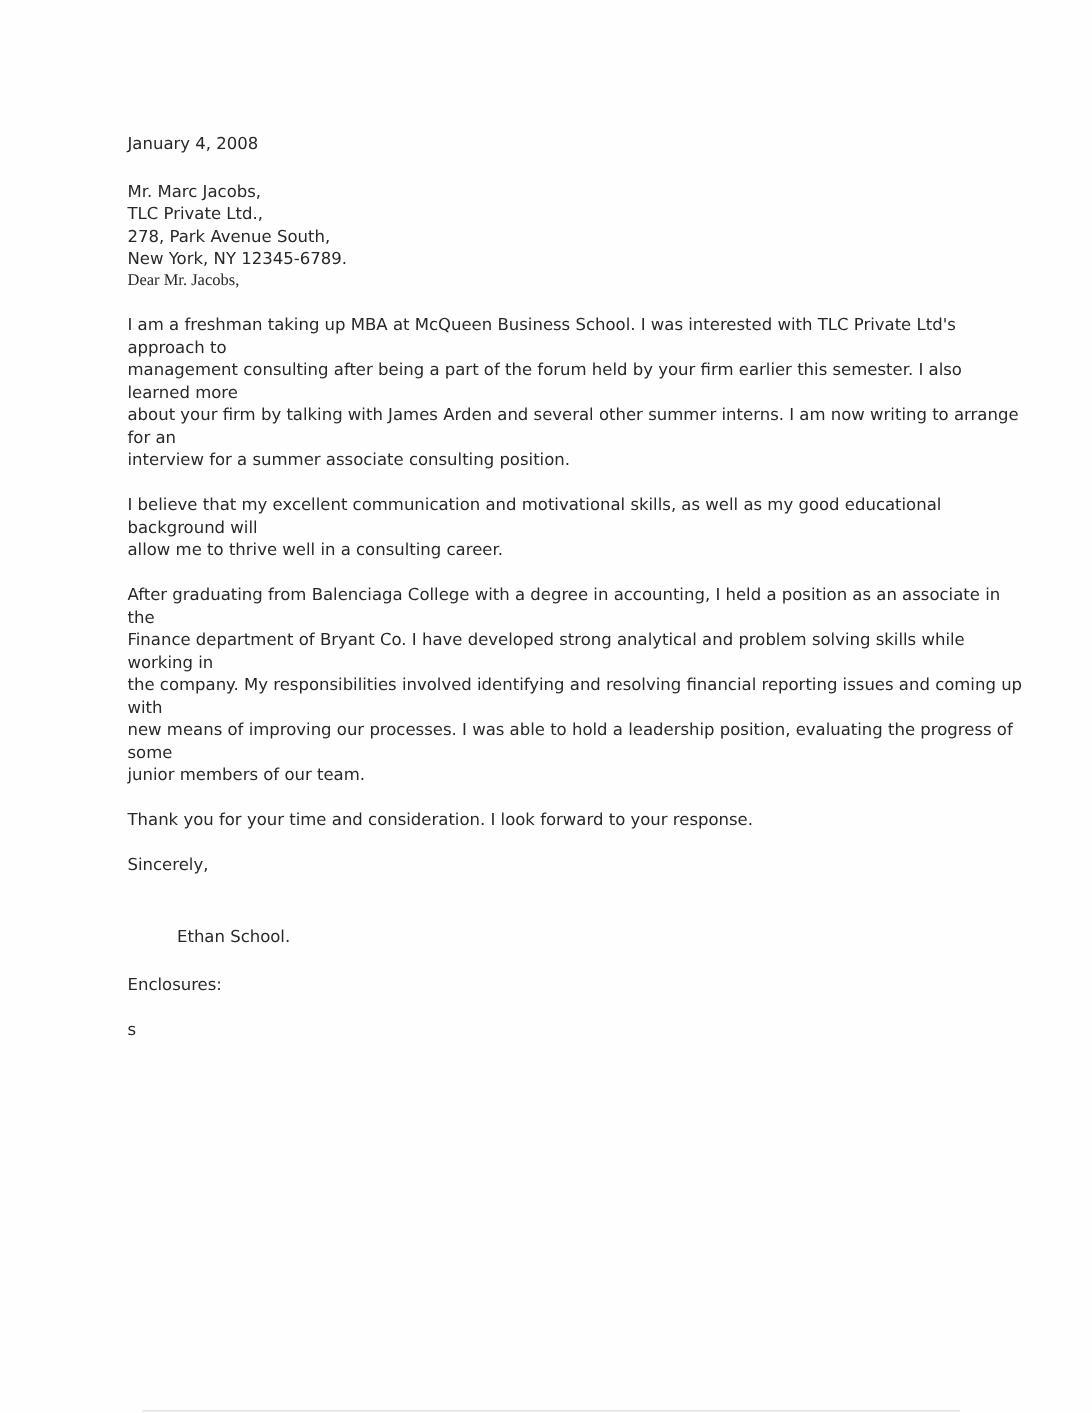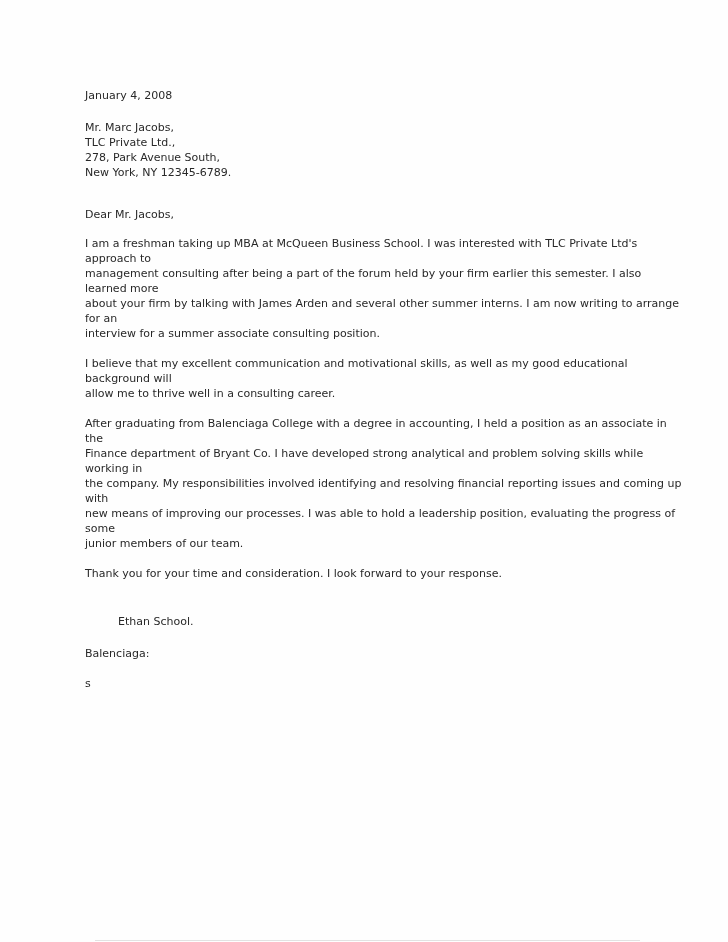--- a/index.html
+++ b/index.html
@@ -29,24 +29,25 @@
     width: 600px;
   }
   .block {
     white-space: pre-line;
     margin: 0 0 15px 0;
   }
   .date-line {
     margin-bottom: 17px;
   }
   .recipient {
-    margin-bottom: 27px;
+    margin-bottom: 0;
   }
   .salutation {
     margin-bottom: 14px;
+    font-family: Liberation Serif, serif;
   }
   .paragraph {
     margin-bottom: 15px;
   }
   .closing {
     margin-bottom: 0;
   }
   .signature {
     margin-top: 33px;
     margin-bottom: 15px;
@@ -93,23 +94,24 @@
 
     <div class="block paragraph">After graduating from Balenciaga College with a degree in accounting, I held a position as an associate in the
 Finance department of Bryant Co. I have developed strong analytical and problem solving skills while working in
 the company. My responsibilities involved identifying and resolving financial reporting issues and coming up with
 new means of improving our processes. I was able to hold a leadership position, evaluating the progress of some
 junior members of our team.</div>
 
 
     <div class="block paragraph">Thank you for your time and consideration. I look forward to your response.</div>
 
+    <div class="block closing">Sincerely,</div>
 
     <div class="block signature">Ethan School.</div>
 
-    <div class="block enclosures">Balenciaga:</div>
+    <div class="block enclosures">Enclosures:</div>
 
     <div class="block trailing">s</div>
 
   </div>
 
   <div class="bottom-artifact-line"></div>
 </div>
 
 </body></html>

